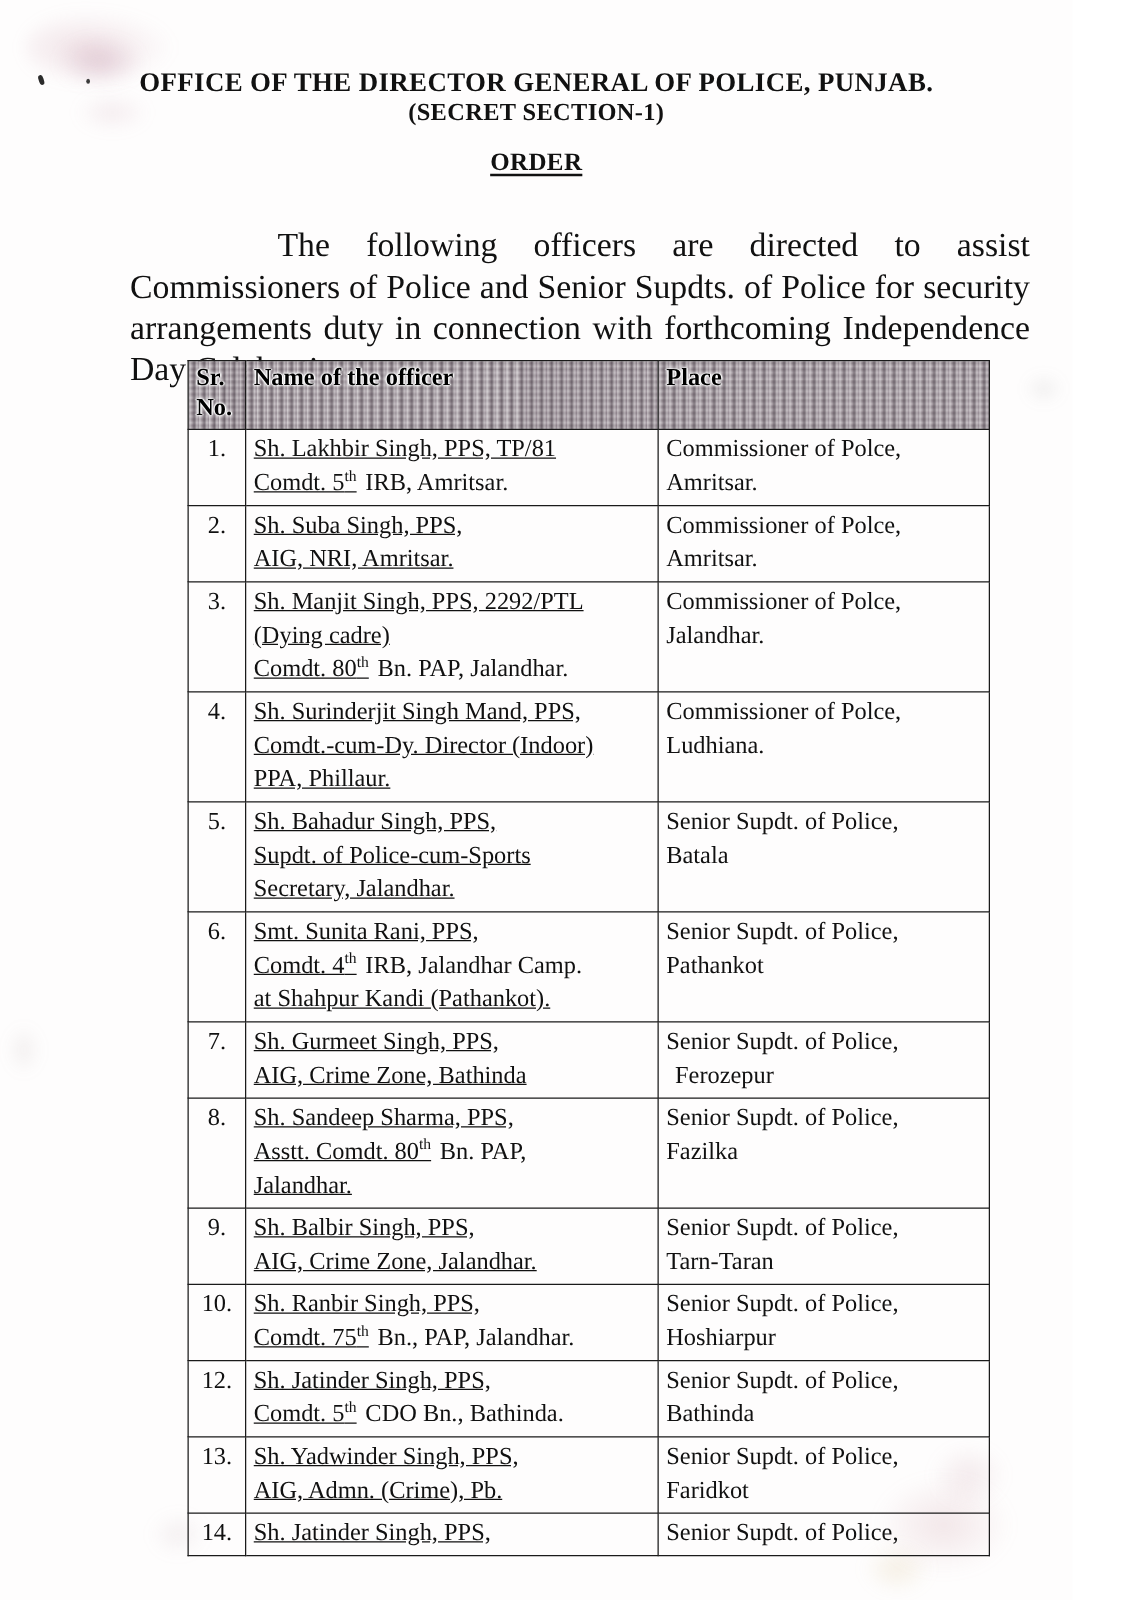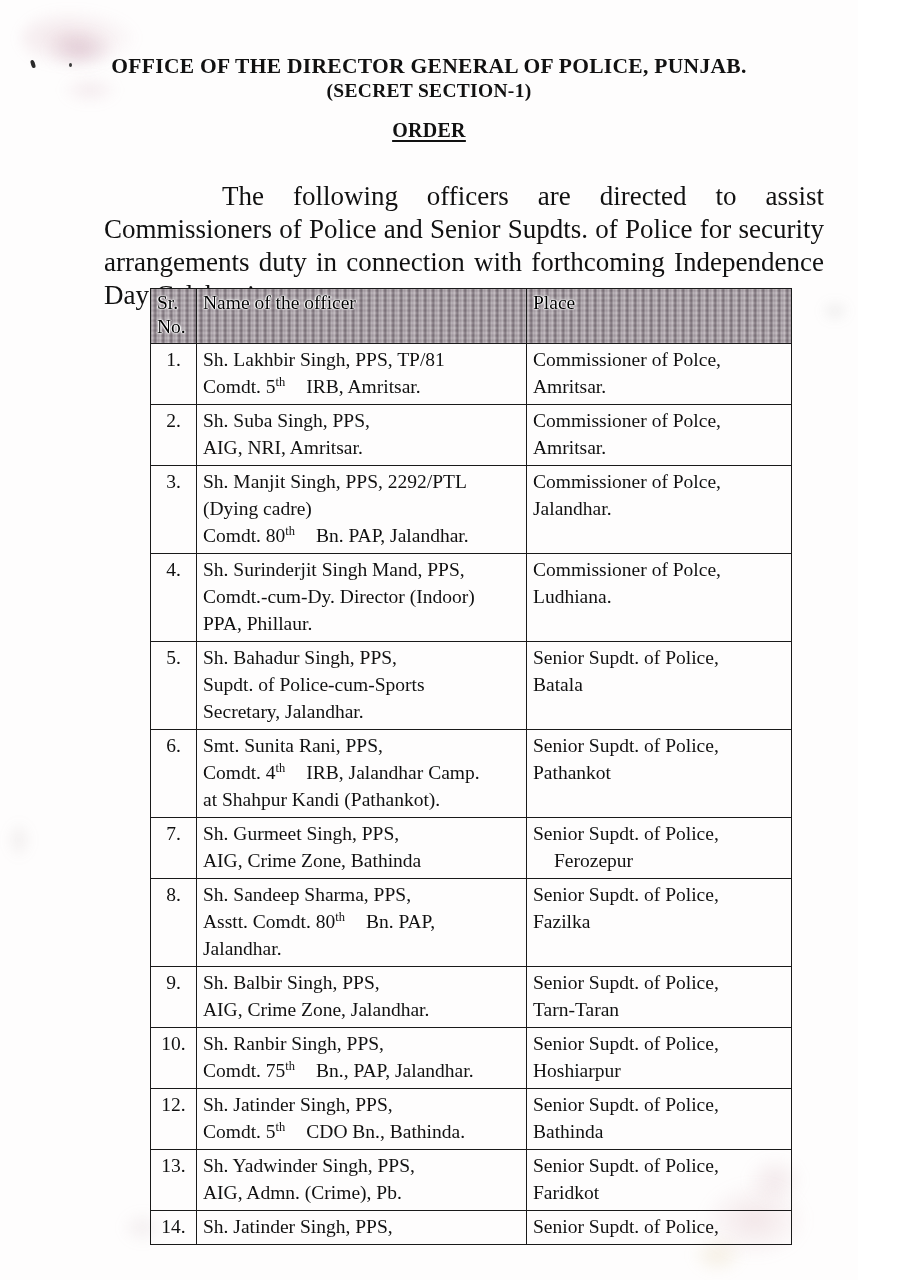--- a/index.html
+++ b/index.html
@@ -100,21 +100,21 @@
   #order-table col.c-name  { width: 330px; }
   #order-table col.c-place { width: 265px; }
 
   #order-table td, #order-table th {
     border: 1.6px solid #1a1a1a;
     vertical-align: top;
     padding: 2px 6px 4px 6px;
   }
 
   thead th {
-    font-weight: normal;
+    font-weight: bold;
     font-size: 19.5px;
     line-height: 24px;
     text-align: left;
     padding: 3px 6px 2px 6px;
     color: #000;
     background-color: #9b9097;
     background-image:
       repeating-linear-gradient(90deg,
         rgba(255,255,255,0.55) 0px,
         rgba(255,255,255,0.05) 2px,
@@ -128,24 +128,24 @@
   }
   thead th .hdr-text {
     position: relative;
     display: inline-block;
     text-shadow: 0 0 2px #fff, 0 0 3px #fff, 1px 0 1px #fff, -1px 0 1px #fff;
   }
   th.th-sr { vertical-align: top; }
 
   tbody td { line-height: 27px; }
   td.sr-cell { text-align: center; padding-right: 4px; }
-  td.name-cell { padding-left: 8px; }
+  td.name-cell { padding-left: 8px; text-decoration: underline; }
   td.place-cell { padding-left: 9px; }
   .sup { font-size: 0.64em; vertical-align: super; line-height: 0; }
-  .indent-1 { padding-left: 7px; display: inline-block; margin-left: 14px; }
+  .indent-1 { padding-left: 7px; display: inline-block; }
   .row-line { display: block; white-space: nowrap; }
   .pad-tall { padding-bottom: 28px; }
   .pad-mid  { padding-bottom: 16px; }
 </style>
 </head>
 <body>
 
 <div id="page">
 
   <div class="stain stain-tl-1"></div>

